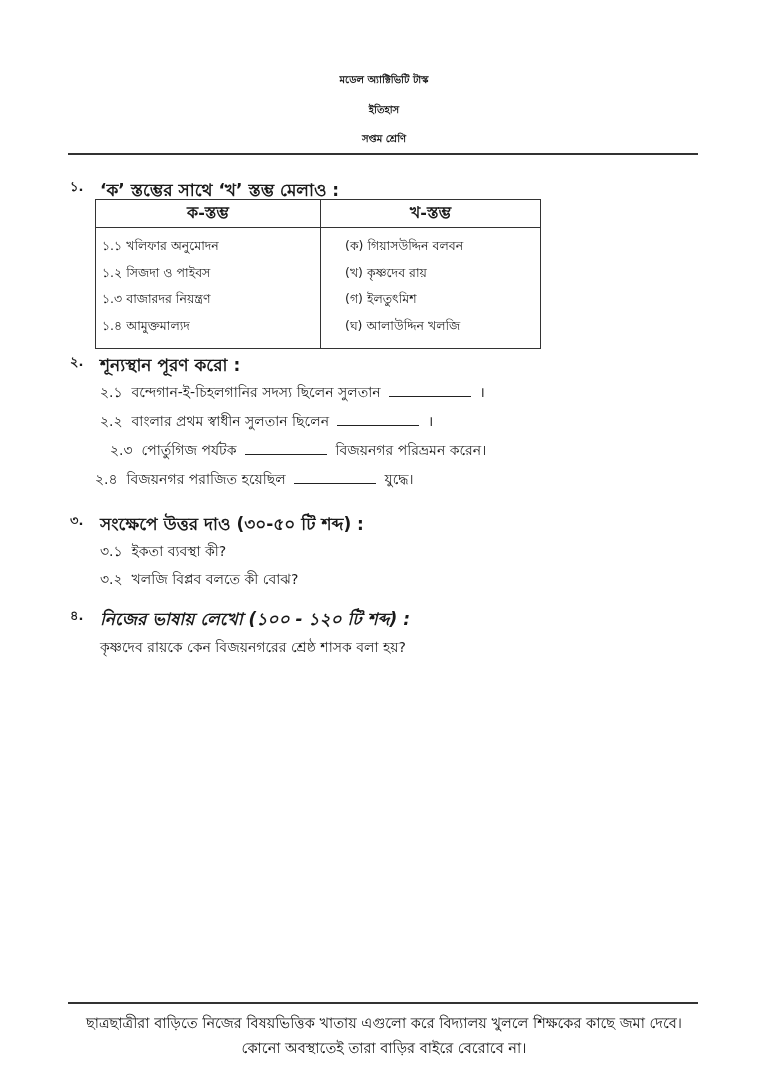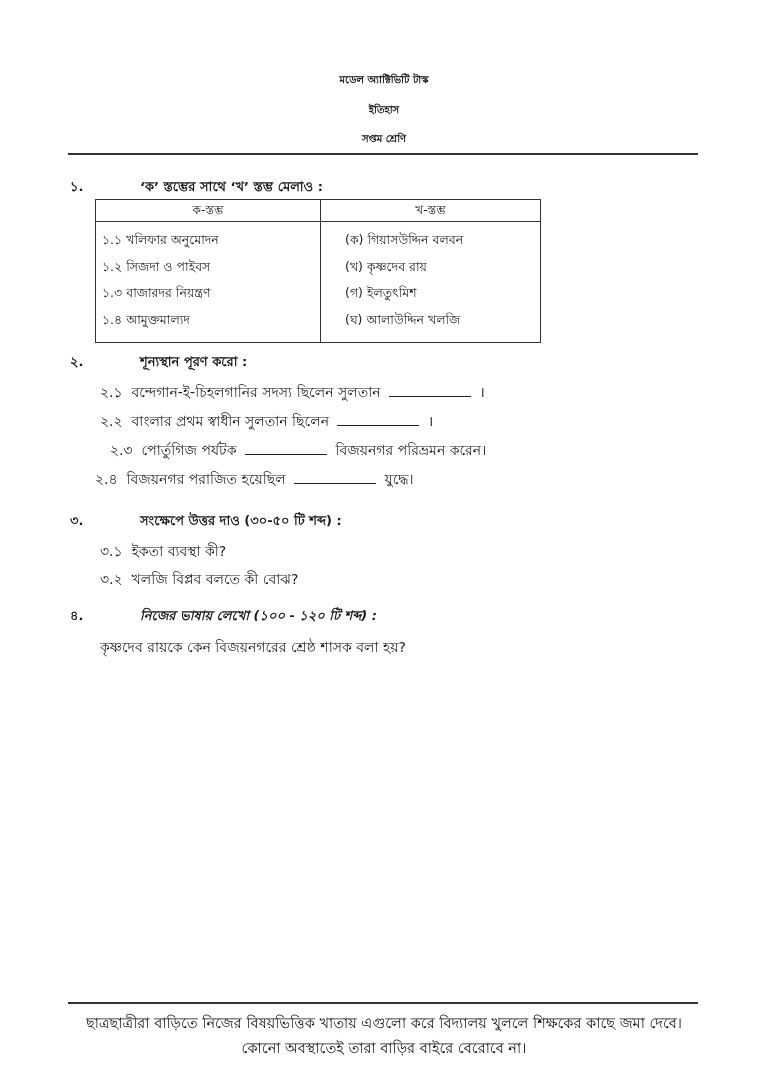--- a/index.html
+++ b/index.html
@@ -7,34 +7,34 @@
     width: 768px; height: 1085px; position: relative; overflow: hidden;
     font-family: "DejaVu Sans", "Liberation Sans", sans-serif;
     color: #1a1a1a;
   }
   .title {
     position: absolute; left: 0; width: 768px; text-align: center;
     font-weight: bold; font-size: 10px; color: #111;
   }
   .rule { position: absolute; height: 2px; background: #333; }
   .qnum { position: absolute; left: 70px; font-size: 13px; font-weight: bold; }
-  .qhead { position: absolute; left: 100px; font-size: 13px; font-weight: bold; margin-left: 40px; }
+  .qhead { position: absolute; left: 100px; font-size: 17px; font-weight: bold; }
   .line { position: absolute; font-size: 14px; white-space: nowrap; }
   .blank {
     display: inline-block; border-bottom: 1px solid #222; height: 12px;
     vertical-align: baseline; margin: 0 4px;
   }
   table.match {
     position: absolute; left: 95px; top: 199px; width: 446px;
     border-collapse: collapse; border: 1.5px solid #333;
     font-size: 12.5px;
   }
   table.match th {
-    font-weight: normal; height: 21px; padding: 0;
-    border-bottom: 1.5px solid #333; text-align: center; font-size: 12px; margin-top: 12px;
+    font-weight: bold; height: 21px; padding: 0;
+    border-bottom: 1.5px solid #333; text-align: center; font-size: 16px; margin-top: 12px;
   }
   table.match th:first-child, table.match td:first-child { border-right: 1.5px solid #333; }
   table.match td { vertical-align: top; padding: 0; height: 115px; }
   .cell-item { height: 26.5px; line-height: 26.5px; white-space: nowrap; }
   .left-col .cell-item { padding-left: 6px; }
   .right-col .cell-item { padding-left: 24px; }
   .footer {
     position: absolute; left: 0; width: 768px; text-align: center;
     font-size: 14.5px; color: #111;
   }

